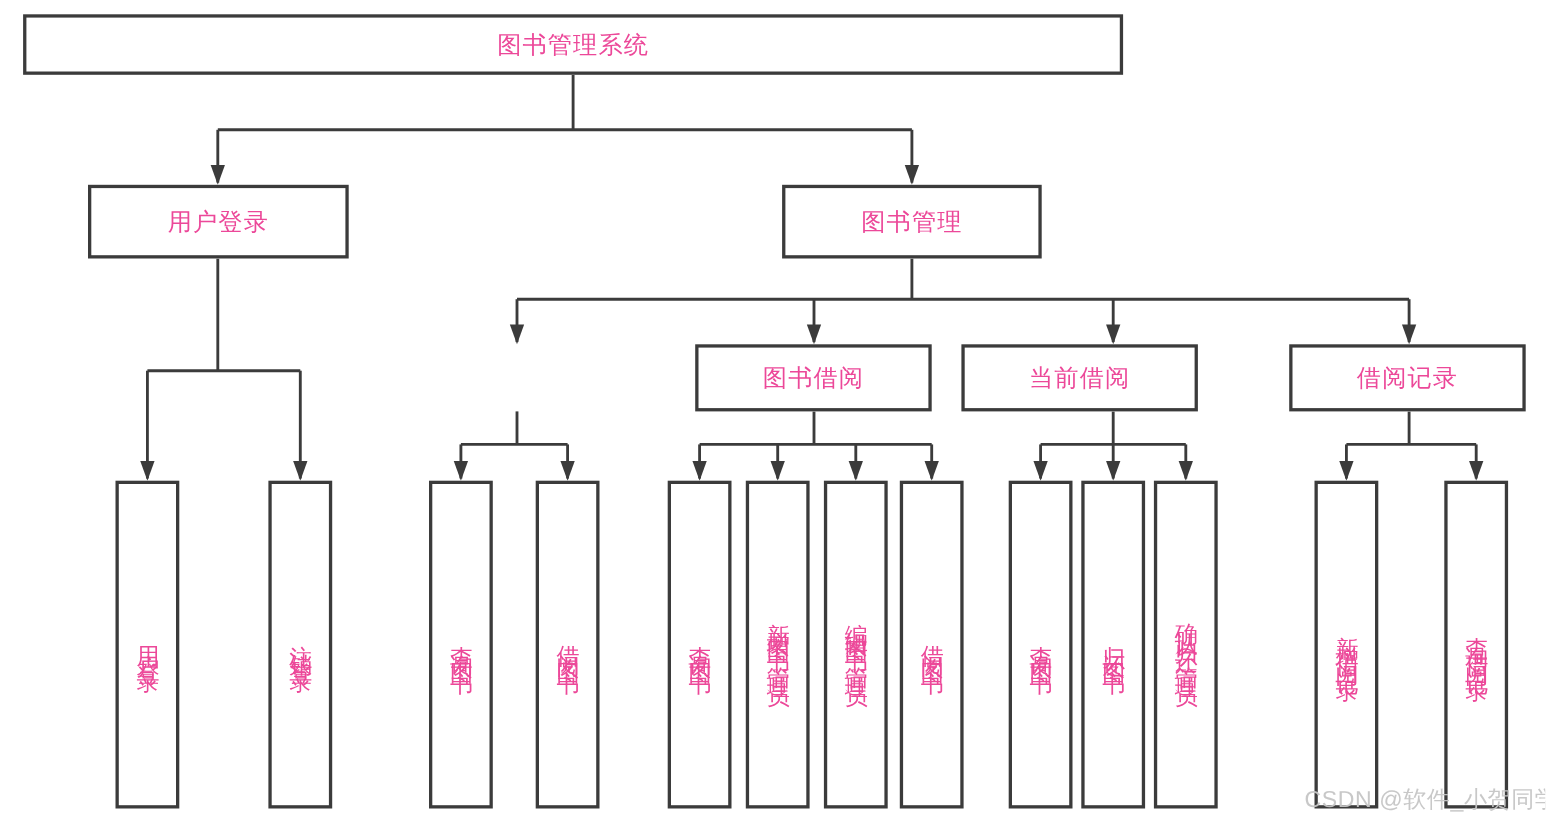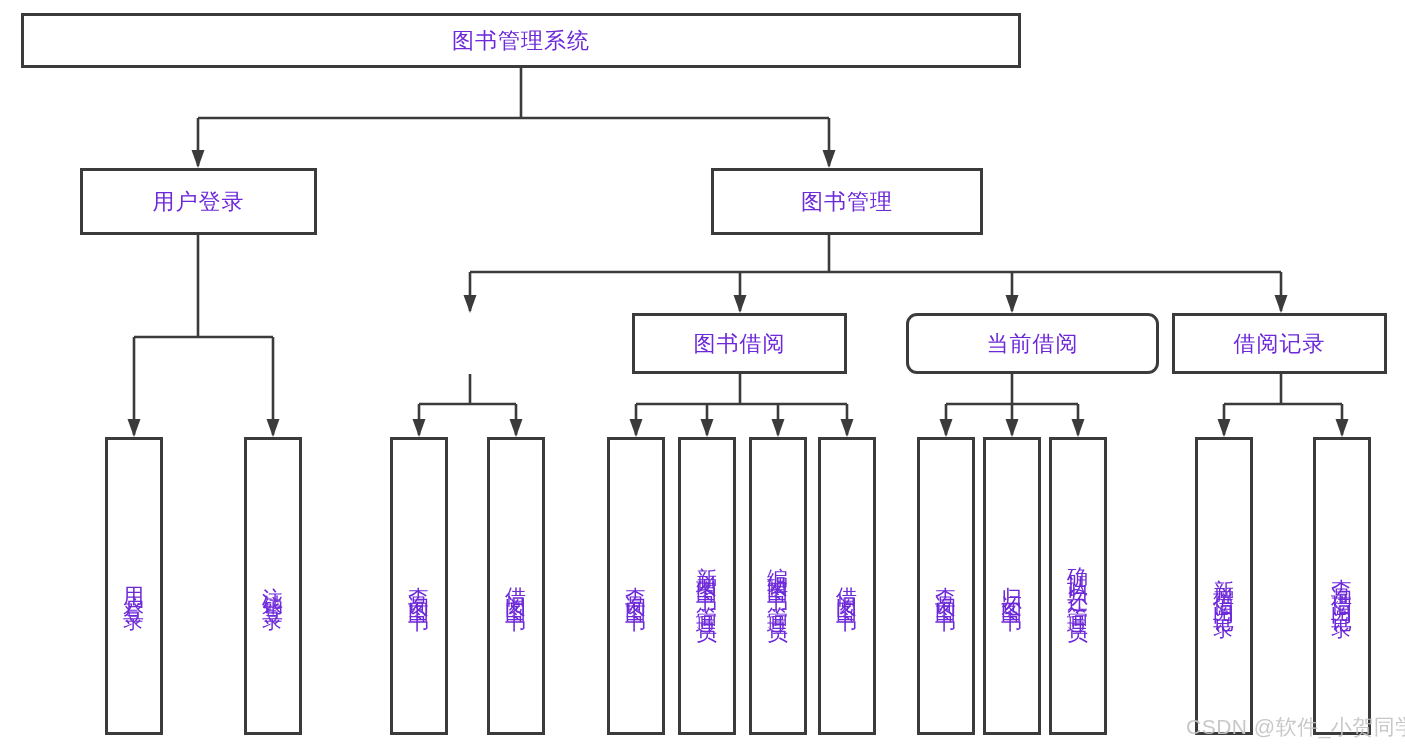--- a/index.html
+++ b/index.html
@@ -19,21 +19,21 @@
   svg.wires polygon { fill: #3b3b3b; stroke: none; }
 
   .box {
     position: absolute;
     background: #ffffff;
     border: 3px solid #3b3b3b;
     display: flex;
     align-items: center;
     justify-content: center;
     font-size: 22px;
-    color: #6d28d9;
+    color: #ec4899;
     letter-spacing: 1px;
     z-index: 2;
     white-space: nowrap;
   }
 
   .vbox { font-size: 21px; letter-spacing: 0; }
   .vbox .vtext {
     writing-mode: vertical-lr;
     line-height: 1;
     letter-spacing: 8px;
@@ -133,28 +133,28 @@
     </g>
   </svg>
 
   <div class="box" style="left:21px; top:13px; width:1000px; height:55px;">
     <span>图书管理系统</span>
   </div>
 
   <div class="box" style="left:80px; top:168px; width:237px; height:67px;">
     <span>用户登录</span>
   </div>
-  <div class="box" style="left:711px; top:168px; width:272px; height:67px;">
+  <div class="box" style="left:711px; top:168px; width:236px; height:67px;">
     <span>图书管理</span>
   </div>
 
   <div class="box" style="left:632px; top:313px; width:215px; height:61px;font-family:Liberation Mono, monospace;">
     <span>图书借阅</span>
   </div>
-  <div class="box" style="left:906px; top:313px; width:253px; height:61px;border-radius:11px;">
+  <div class="box" style="left:874px; top:313px; width:215px; height:61px;">
     <span>当前借阅</span>
   </div>
   <div class="box" style="left:1172px; top:313px; width:215px; height:61px;">
     <span>借阅记录</span>
   </div>
 
   <div class="box vbox" style="left:105px; top:437px; width:58px; height:298px;">
     <span class="vtext">用户登录</span>
   </div>
   <div class="box vbox" style="left:244px; top:437px; width:58px; height:298px;">

